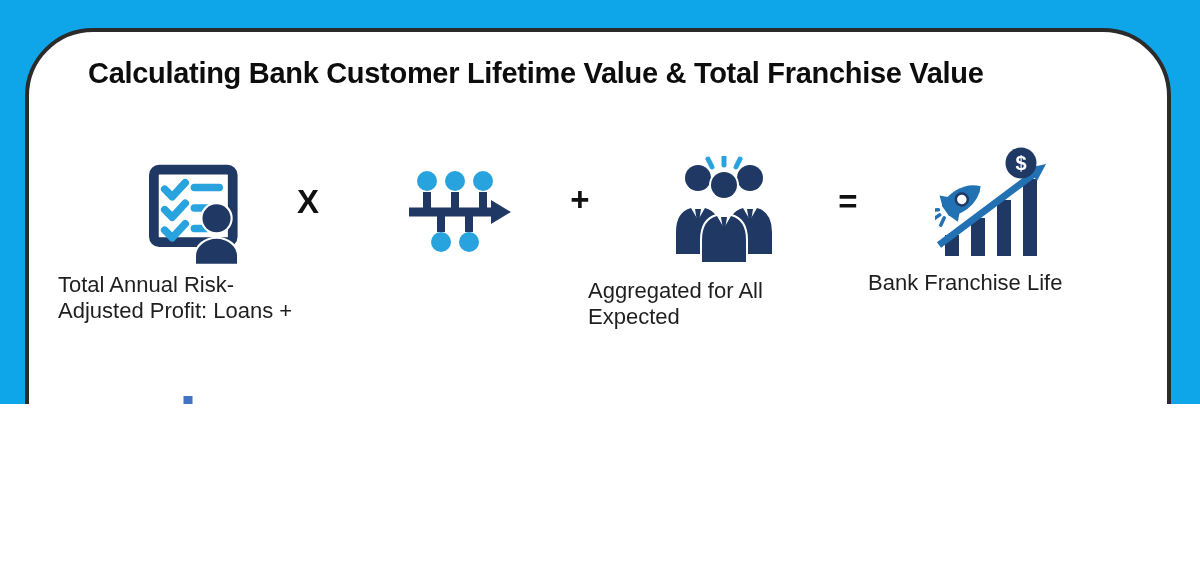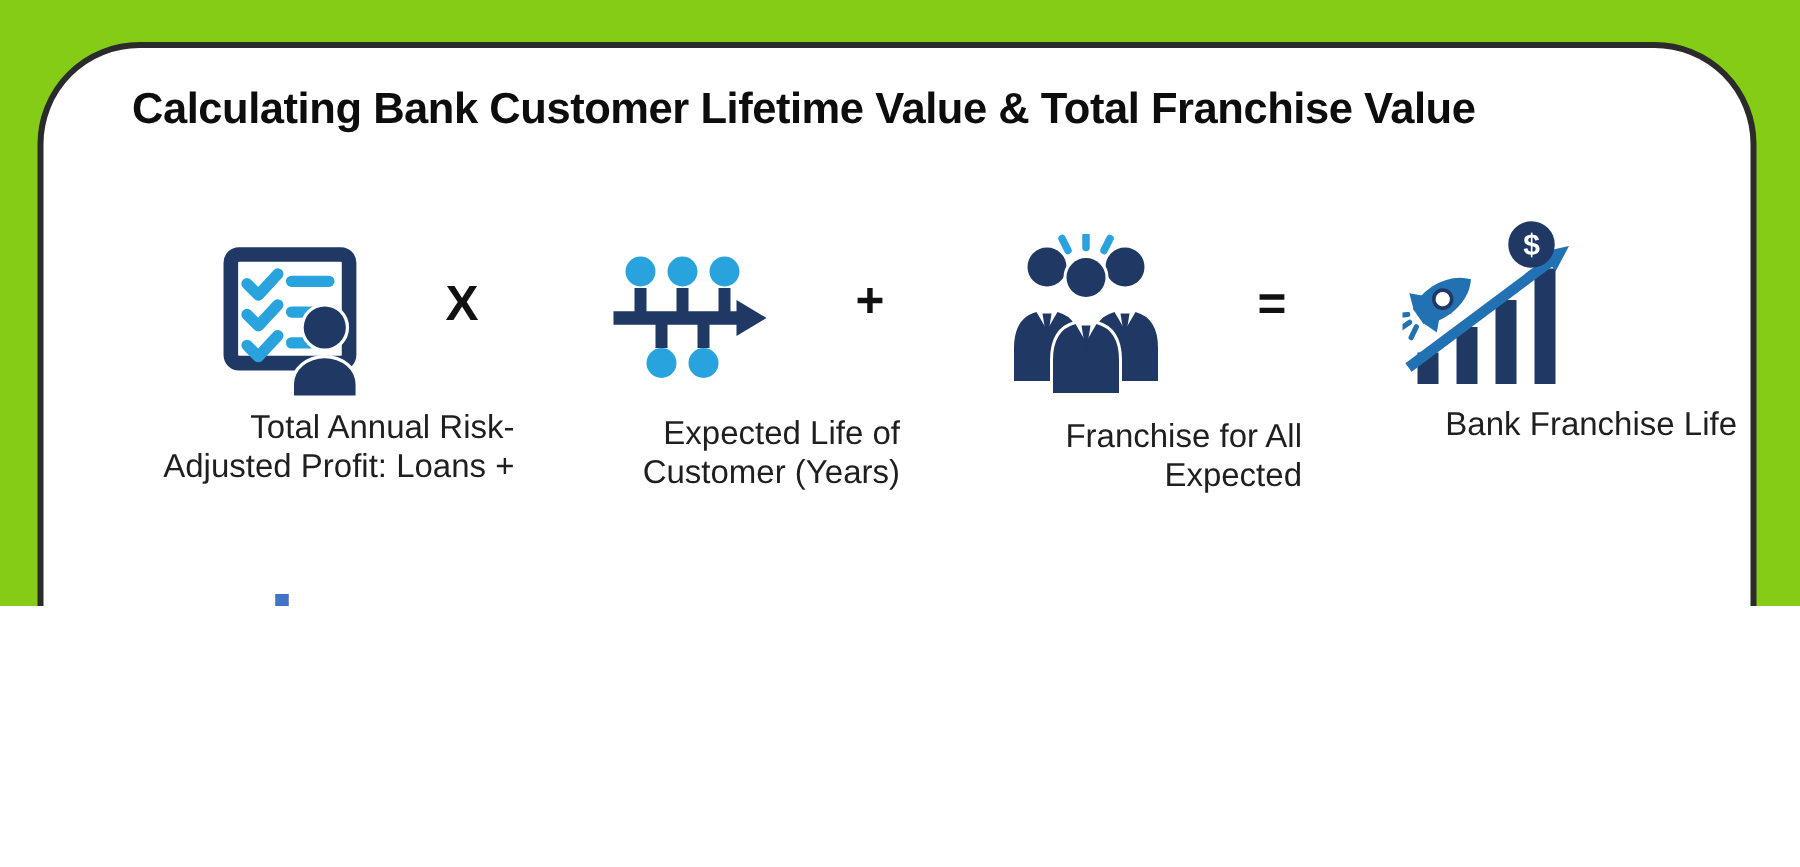--- a/index.html
+++ b/index.html
@@ -1,34 +1,34 @@
 <!DOCTYPE html>
 <html><head>
 <meta charset="utf-8">
 <style>
   html,body{margin:0;padding:0;background:#fff;}
   .stage{
-    position:relative;width:1200px;height:404px;background:#84cc16;overflow:hidden;
+    position:relative;width:1200px;height:404px;background:#0ea5e9;overflow:hidden;
     font-family:"Liberation Sans",sans-serif;
   }
   .frame{
     position:absolute;left:25px;top:28px;width:1146px;height:526px;
     border:4px solid #2b2b2b;border-radius:68px;background:#fff;box-sizing:border-box;
   }
   .title{
     position:absolute;left:88px;top:57px;width:1040px;
     font-size:29px;font-weight:bold;color:#0d0d0d;letter-spacing:-0.3px;white-space:nowrap;
   }
   .icon{position:absolute;}
   .op{
     position:absolute;width:44px;text-align:center;
     font-size:33px;font-weight:bold;color:#111;
   }
   .label{
-    position:absolute;text-align:right;font-size:22px;line-height:26px;color:#1f1f1f;
+    position:absolute;text-align:left;font-size:22px;line-height:26px;color:#1f1f1f;
   }
   .label div{white-space:nowrap;}
 </style>
 </head>
 <body>
 
 <div class="stage">
 
   <div class="frame"></div>
 
@@ -103,26 +103,22 @@
       <circle cx="1" cy="0" r="6" fill="#fff" stroke="#1F3864" stroke-width="2.5"></circle>
     </g>
     <circle cx="86" cy="17" r="15.5" fill="#1F3864"></circle>
     <text x="86" y="24" text-anchor="middle" font-family="Liberation Sans, sans-serif" font-size="20" font-weight="bold" fill="#ffffff">$</text>
   </svg>
 
   <div class="label" style="left:58px;top:272px;width:285px">
     <div>Total Annual Risk-</div>
     <div>Adjusted Profit: Loans +</div>
   </div>
-  <div class="label" style="left:320px;top:276px;width:280px">
-    <div>Expected Life of</div>
-    <div>Customer (Years)</div>
-  </div>
   <div class="label" style="left:588px;top:278px;width:280px">
-    <div>Franchise for All</div>
+    <div>Aggregated for All</div>
     <div>Expected</div>
   </div>
   <div class="label" style="left:868px;top:270px;width:290px">
     <div>Bank Franchise Life</div>
   </div>
 
   <svg class="icon" style="left:170px;top:390px" width="210" height="95" viewBox="0 0 210 95">
     <path d="M18,6 V78 H158" fill="none" stroke="#4472C4" stroke-width="9"></path>
     <polygon points="156,60 196,78 156,96" fill="#4472C4"></polygon>
   </svg>

